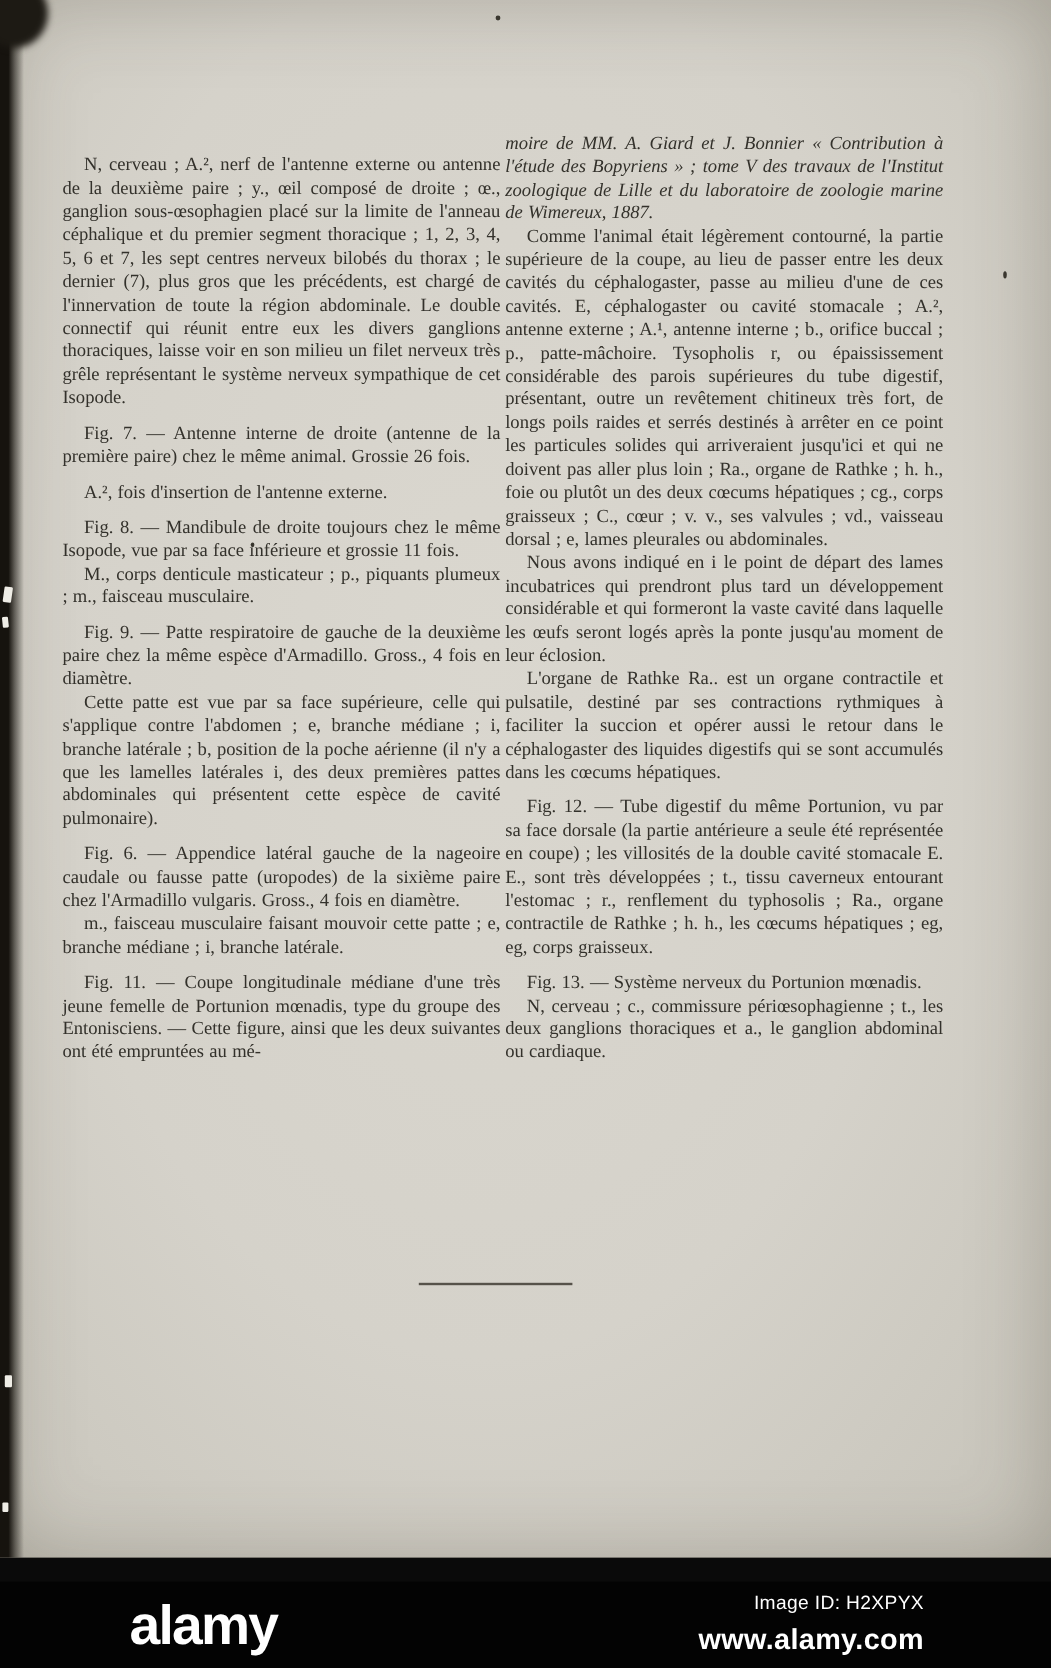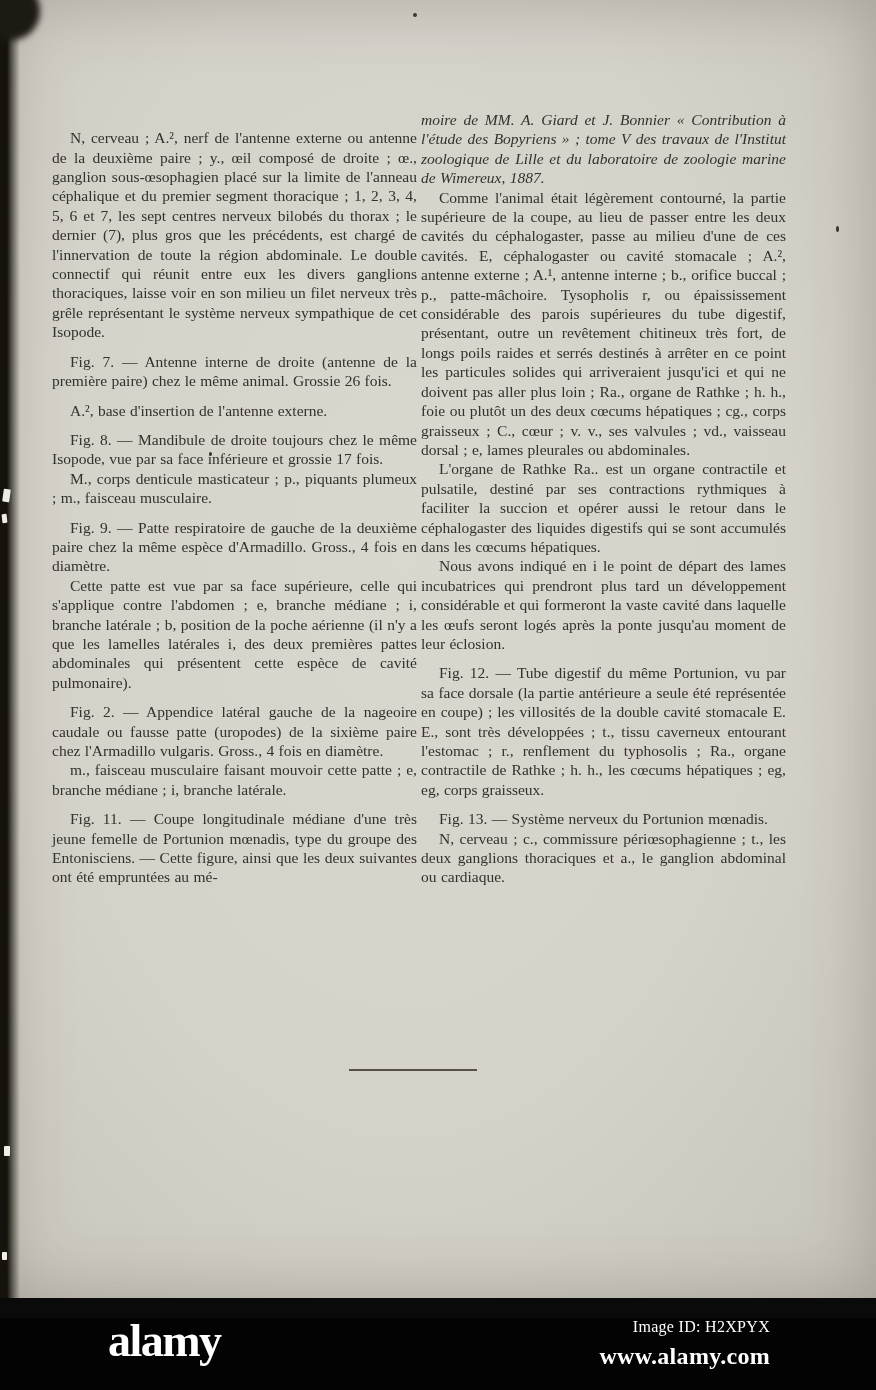--- a/index.html
+++ b/index.html
@@ -42,24 +42,24 @@
   .col p.gap { margin-top: 10px; }
 
   .divider {
     position: absolute; left: 349px; top: 1069px; width: 128px; height: 2px;
     background: #56524a;
   }
 
   .footer {
     position: absolute; left: 0; bottom: 0; width: 876px; height: 72px;
     background: #030303;
-    display: flex; align-items: flex-start; justify-content: space-between;
+    display: flex; align-items: center; justify-content: space-between;
     box-sizing: border-box; padding: 0 106px 0 108px;
     color: #ffffff;
-    font-family: Liberation Serif, serif;
+    font-family: Liberation Sans, sans-serif;
   }
   .logo { font-size: 46px; font-weight: bold; letter-spacing: -1.5px; line-height: 1; }
   .footer-right { text-align: right; }
   .image-id { font-size: 16px; margin-bottom: 7px; letter-spacing: .3px; }
   .site { font-size: 24px; font-weight: bold; letter-spacing: .3px; }
 </style>
 </head>
 <body>
 
 <div class="scan">
@@ -70,34 +70,34 @@
   <div class="speck" style="left:4px;top:1146px;width:6px;height:10px;"></div>
   <div class="speck" style="left:2px;top:1252px;width:5px;height:8px;"></div>
   <div class="ink-dot" style="left:413px;top:13px;width:4px;height:4px;"></div>
   <div class="ink-dot" style="left:209px;top:452px;width:3px;height:4px;"></div>
   <div class="ink-dot" style="left:836px;top:226px;width:3px;height:6px;"></div>
 
   <div class="columns">
     <div class="col">
       <p>N, cerveau ; A.², nerf de l'antenne externe ou antenne de la deuxième paire ; y., œil composé de droite ; œ., ganglion sous-œsophagien placé sur la limite de l'anneau céphalique et du premier segment thoracique ; 1, 2, 3, 4, 5, 6 et 7, les sept centres nerveux bilobés du thorax ; le dernier (7), plus gros que les précédents, est chargé de l'innervation de toute la région abdominale. Le double connectif qui réunit entre eux les divers ganglions thoraciques, laisse voir en son milieu un filet nerveux très grêle représentant le système nerveux sympathique de cet Isopode.</p>
       <p class="gap">Fig. 7. — Antenne interne de droite (antenne de la première paire) chez le même animal. Grossie 26 fois.</p>
-      <p class="gap">A.², base d'insertion de l'antenne externe.</p>
-      <p class="gap">Fig. 8. — Mandibule de droite toujours chez le même Isopode, vue par sa face inférieure et grossie 17 fois.</p>
+      <p class="gap">A.², fois d'insertion de l'antenne externe.</p>
+      <p class="gap">Fig. 8. — Mandibule de droite toujours chez le même Isopode, vue par sa face inférieure et grossie 11 fois.</p>
       <p>M., corps denticule masticateur ; p., piquants plumeux ; m., faisceau musculaire.</p>
       <p class="gap">Fig. 9. — Patte respiratoire de gauche de la deuxième paire chez la même espèce d'Armadillo. Gross., 4 fois en diamètre.</p>
       <p>Cette patte est vue par sa face supérieure, celle qui s'applique contre l'abdomen ; e, branche médiane ; i, branche latérale ; b, position de la poche aérienne (il n'y a que les lamelles latérales i, des deux premières pattes abdominales qui présentent cette espèce de cavité pulmonaire).</p>
-      <p class="gap">Fig. 2. — Appendice latéral gauche de la nageoire caudale ou fausse patte (uropodes) de la sixième paire chez l'Armadillo vulgaris. Gross., 4 fois en diamètre.</p>
+      <p class="gap">Fig. 6. — Appendice latéral gauche de la nageoire caudale ou fausse patte (uropodes) de la sixième paire chez l'Armadillo vulgaris. Gross., 4 fois en diamètre.</p>
       <p>m., faisceau musculaire faisant mouvoir cette patte ; e, branche médiane ; i, branche latérale.</p>
       <p class="gap">Fig. 11. — Coupe longitudinale médiane d'une très jeune femelle de Portunion mœnadis, type du groupe des Entonisciens. — Cette figure, ainsi que les deux suivantes ont été empruntées au mé-</p>
     </div>
     <div class="col">
       <p class="no-indent">moire de MM. A. Giard et J. Bonnier « Contribution à l'étude des Bopyriens » ; tome V des travaux de l'Institut zoologique de Lille et du laboratoire de zoologie marine de Wimereux, 1887.</p>
       <p>Comme l'animal était légèrement contourné, la partie supérieure de la coupe, au lieu de passer entre les deux cavités du céphalogaster, passe au milieu d'une de ces cavités. E, céphalogaster ou cavité stomacale ; A.², antenne externe ; A.¹, antenne interne ; b., orifice buccal ; p., patte-mâchoire. Tysopholis r, ou épaississement considérable des parois supérieures du tube digestif, présentant, outre un revêtement chitineux très fort, de longs poils raides et serrés destinés à arrêter en ce point les particules solides qui arriveraient jusqu'ici et qui ne doivent pas aller plus loin ; Ra., organe de Rathke ; h. h., foie ou plutôt un des deux cœcums hépatiques ; cg., corps graisseux ; C., cœur ; v. v., ses valvules ; vd., vaisseau dorsal ; e, lames pleurales ou abdominales.</p>
+      <p>Nous avons indiqué en i le point de départ des lames incubatrices qui prendront plus tard un développement considérable et qui formeront la vaste cavité dans laquelle les œufs seront logés après la ponte jusqu'au moment de leur éclosion.</p>
       <p>L'organe de Rathke Ra.. est un organe contractile et pulsatile, destiné par ses contractions rythmiques à faciliter la succion et opérer aussi le retour dans le céphalogaster des liquides digestifs qui se sont accumulés dans les cœcums hépatiques.</p>
-      <p>Nous avons indiqué en i le point de départ des lames incubatrices qui prendront plus tard un développement considérable et qui formeront la vaste cavité dans laquelle les œufs seront logés après la ponte jusqu'au moment de leur éclosion.</p>
       <p class="gap">Fig. 12. — Tube digestif du même Portunion, vu par sa face dorsale (la partie antérieure a seule été représentée en coupe) ; les villosités de la double cavité stomacale E. E., sont très développées ; t., tissu caverneux entourant l'estomac ; r., renflement du typhosolis ; Ra., organe contractile de Rathke ; h. h., les cœcums hépatiques ; eg, eg, corps graisseux.</p>
       <p class="gap">Fig. 13. — Système nerveux du Portunion mœnadis.</p>
       <p>N, cerveau ; c., commissure périœsophagienne ; t., les deux ganglions thoraciques et a., le ganglion abdominal ou cardiaque.</p>
     </div>
   </div>
 
   <div class="divider"></div>
 </div>
 
 <div class="footer">

